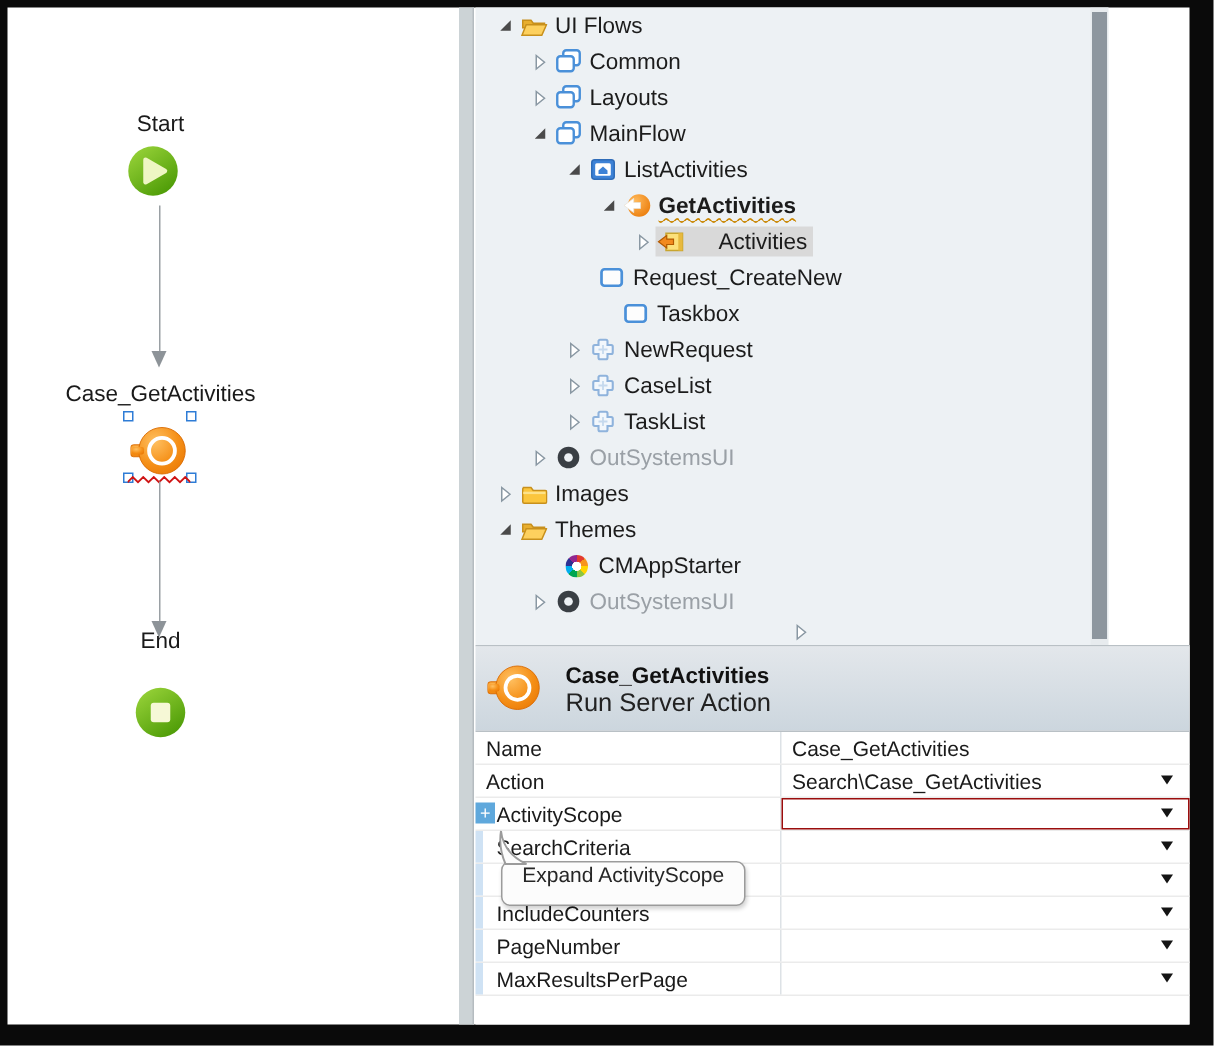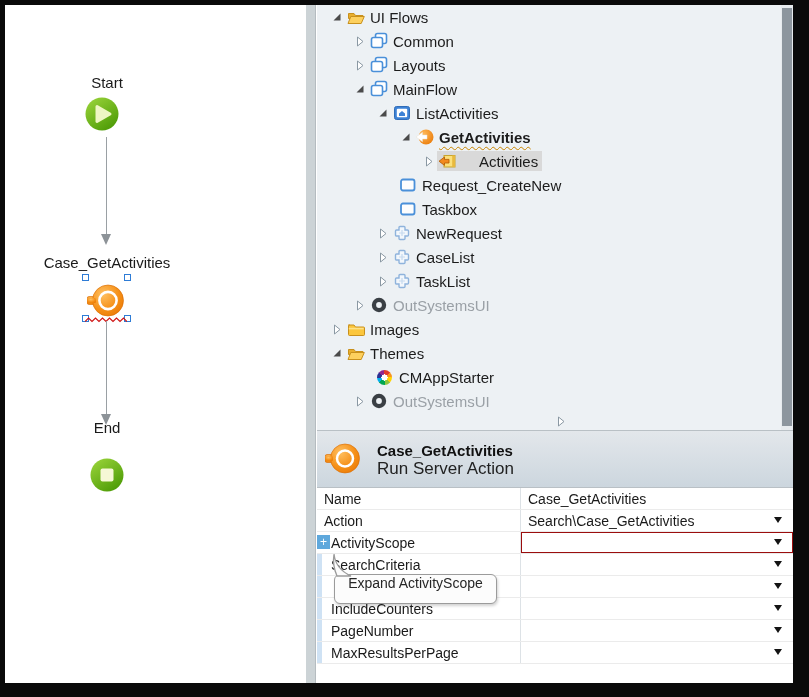--- a/index.html
+++ b/index.html
@@ -19,21 +19,21 @@
   .arrowhead{position:absolute;left:96px;width:0;height:0;
     border-left:5.5px solid transparent;border-right:5.5px solid transparent;
     border-top:11px solid #8d9398;}
   .ah1{top:229px;} .ah2{top:409px;}
   .handle{position:absolute;width:7px;height:7px;background:#fff;border:1.5px solid #2e7cd6;box-sizing:border-box;}
 
   
   .divider{position:absolute;left:306px;top:5px;width:10px;height:678px;background:#ccd3d6;border-right:1px solid #b5bcc0;box-sizing:border-box;}
 
   
-  .tree-panel{position:absolute;left:317px;top:5px;width:476px;height:425px;background:#edf1f4;overflow:hidden;}
+  .tree-panel{position:absolute;left:317px;top:5px;width:422px;height:425px;background:#edf1f4;overflow:hidden;}
   .trow{height:24px;display:flex;align-items:center;font-size:15px;color:#1c1c1c;white-space:nowrap;cursor:default;}
   .exp{width:16px;flex:0 0 16px;display:inline-flex;align-items:center;justify-content:center;}
   .exp.none{flex-basis:22px;width:22px;}
   .ticon{width:19px;flex:0 0 19px;display:inline-flex;align-items:center;justify-content:center;margin-right:5px;}
   .trow .content{display:inline-flex;align-items:center;padding:1px 4px 1px 1px;}
   .trow .content.selected{background:#d9d9d9;gap:17px;}
   .tlabel.bold{font-weight:bold;}
   .tlabel.warn{text-decoration:underline wavy #c98500 1px;text-underline-offset:3px;text-decoration-skip-ink:none;}
   .tlabel.dim{color:#9aa0a6;}
   .vscroll{position:absolute;right:0;top:0;width:12px;height:425px;background:#e7ebee;}
@@ -249,21 +249,21 @@
       <span class="exp none"></span>
       <span class="content">
         <span class="ticon">
           <svg width="18" height="18">
             <rect x="2" y="3.5" width="13.5" height="11" rx="2" fill="#fdfdfd" stroke="#4a90d9" stroke-width="1.8"></rect>
           </svg>
         </span>
         <span class="tlabel">Request_CreateNew</span>
       </span>
     </div>
-    <div class="trow" style="padding-left: 58px;">
+    <div class="trow" style="padding-left: 58px; margin-left: 16px;">
       <span class="exp none"></span>
       <span class="content">
         <span class="ticon">
           <svg width="18" height="18">
             <rect x="2" y="3.5" width="13.5" height="11" rx="2" fill="#fdfdfd" stroke="#4a90d9" stroke-width="1.8"></rect>
           </svg>
         </span>
         <span class="tlabel">Taskbox</span>
       </span>
     </div>

